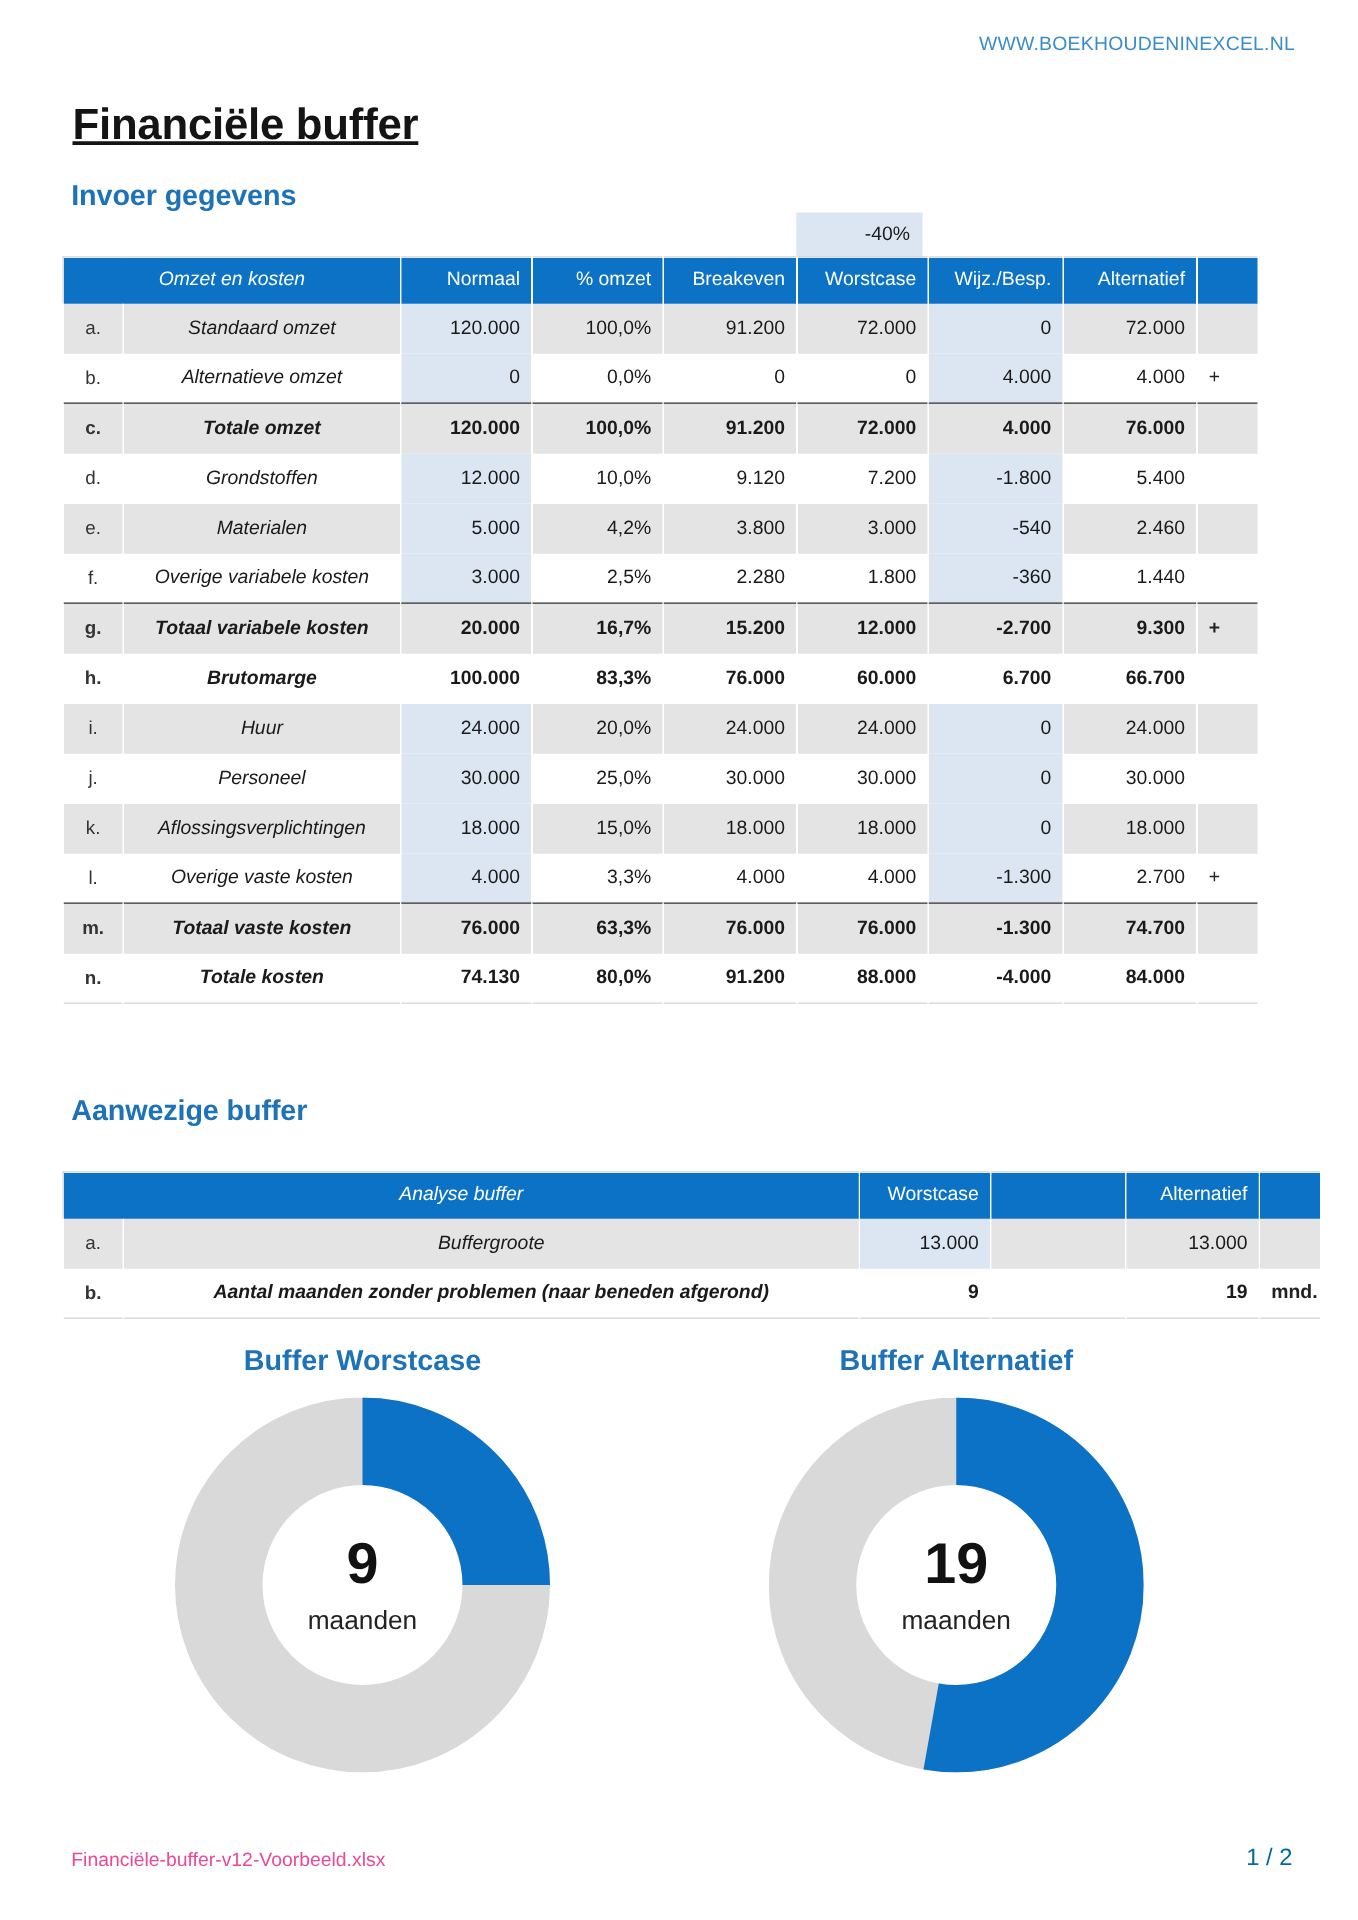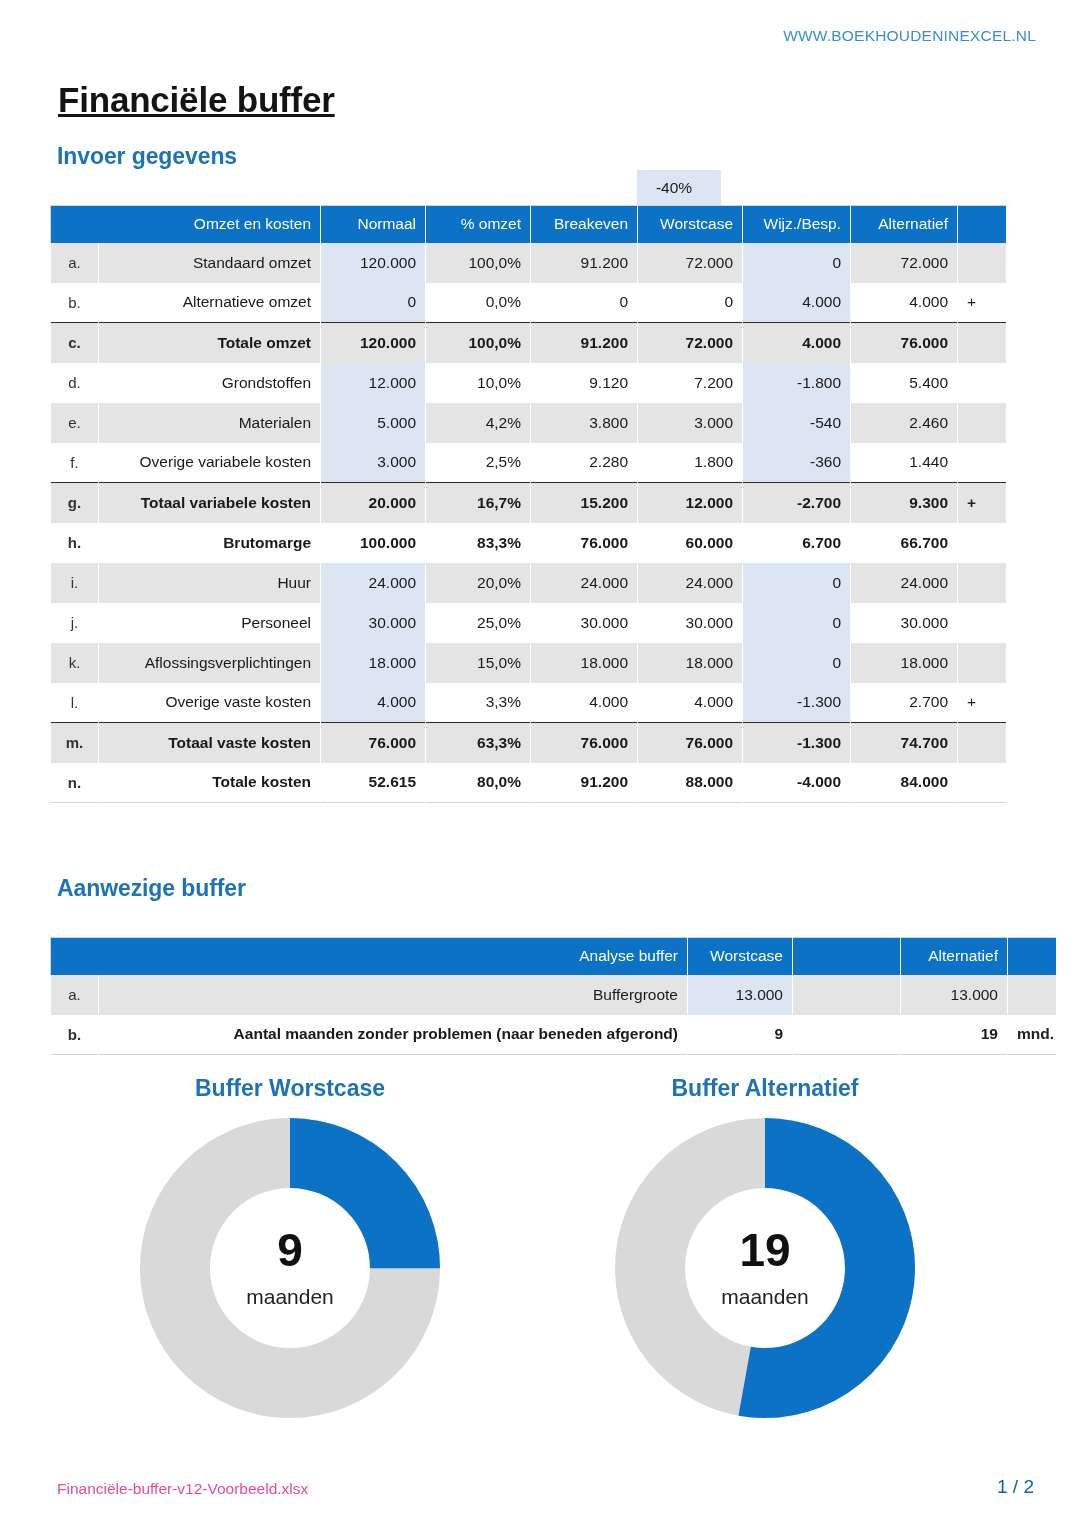--- a/index.html
+++ b/index.html
@@ -74,46 +74,46 @@
   .hdr td {
     background: #0b72c6;
     color: #ffffff;
     font-size: 15.5px;
     height: 37px;
     border-left: 1px solid #ffffff;
     border-right: 1px solid #ffffff;
   }
   .hdr td.first { border-left: none; padding-left: 9px; }
   .num { text-align: right; }
-  .lbl { text-align: right; }
+  .lbl { text-align: center; font-style: italic; }
   .idx { text-align: center; color: #333; font-size: 15px; padding: 0 2px; }
   .gray { background: #e4e4e4; }
   .white { background: #ffffff; }
   .inp  { background: #dce6f2; }
   .bold { font-weight: bold; }
   .result td { color: #1d72b8; font-weight: bold; background: #ffffff; }
   .sep-above td { border-top: 1.6px solid #2b2b2b; }
   .plus {
     text-align: left;
     padding-left: 7px;
     font-size: 15.5px;
     color: #222;
   }
   .outer { border: 1px solid #d4d4d4; }
 
   
   .pct-cell {
     position: absolute;
     top: 170px;
     left: 637px;
-    width: 84px;
+    width: 101px;
     height: 36px;
     background: #dce6f2;
     box-sizing: border-box;
-    text-align: center;
+    text-align: right;
     padding-right: 10px;
     line-height: 36px;
     font-size: 15.5px;
     color: #1a1a1a;
   }
 
   
   .chart-block { position: absolute; top: 1075px; width: 470px; }
   #chart-ws  { left: 55px; }
   #chart-alt { left: 530px; }
@@ -342,21 +342,21 @@
           <td class="num gray">63,3%</td>
           <td class="num gray">76.000</td>
           <td class="num gray">76.000</td>
           <td class="num gray">-1.300</td>
           <td class="num gray">74.700</td>
           <td class="plus gray"></td>
         </tr>
         <tr class="bold">
           <td class="idx white">n.</td>
           <td class="lbl white">Totale kosten</td>
-          <td class="num white">52.615</td>
+          <td class="num white">74.130</td>
           <td class="num white">80,0%</td>
           <td class="num white">91.200</td>
           <td class="num white">88.000</td>
           <td class="num white">-4.000</td>
           <td class="num white">84.000</td>
           <td class="plus white"></td>
         </tr>
       </tbody>
   </table>
 

